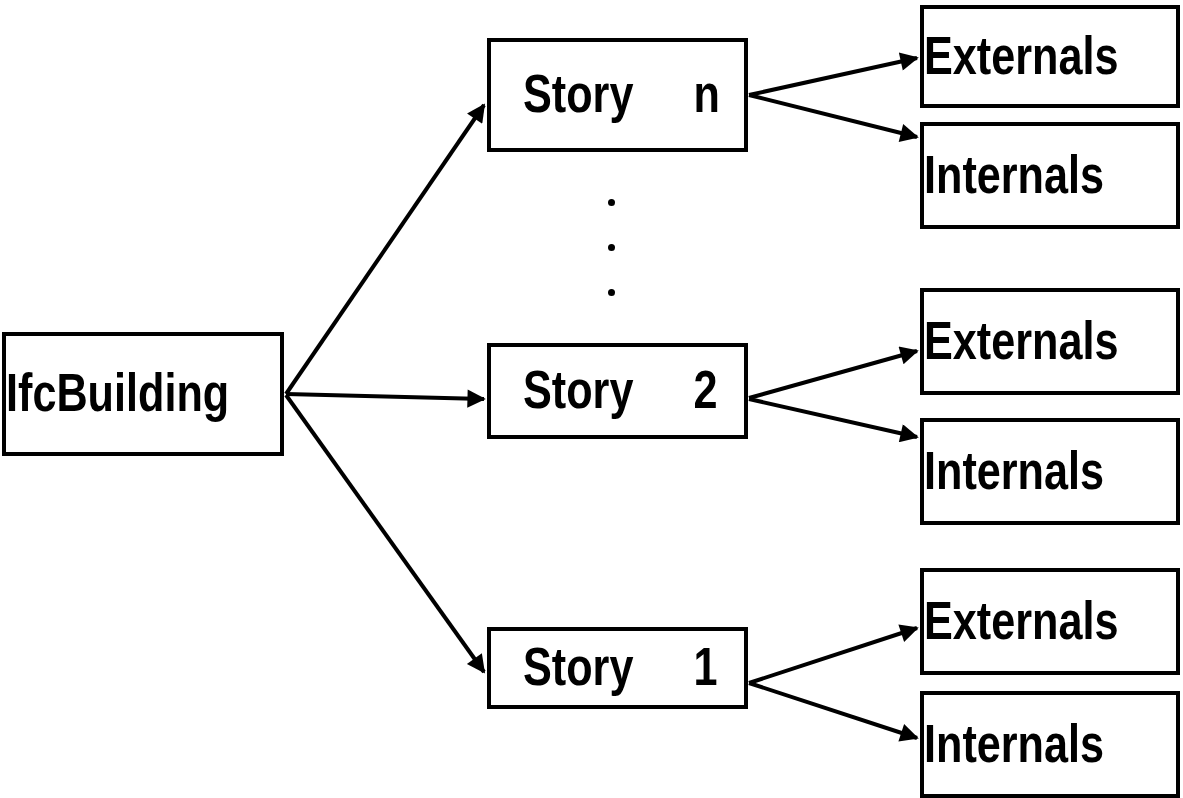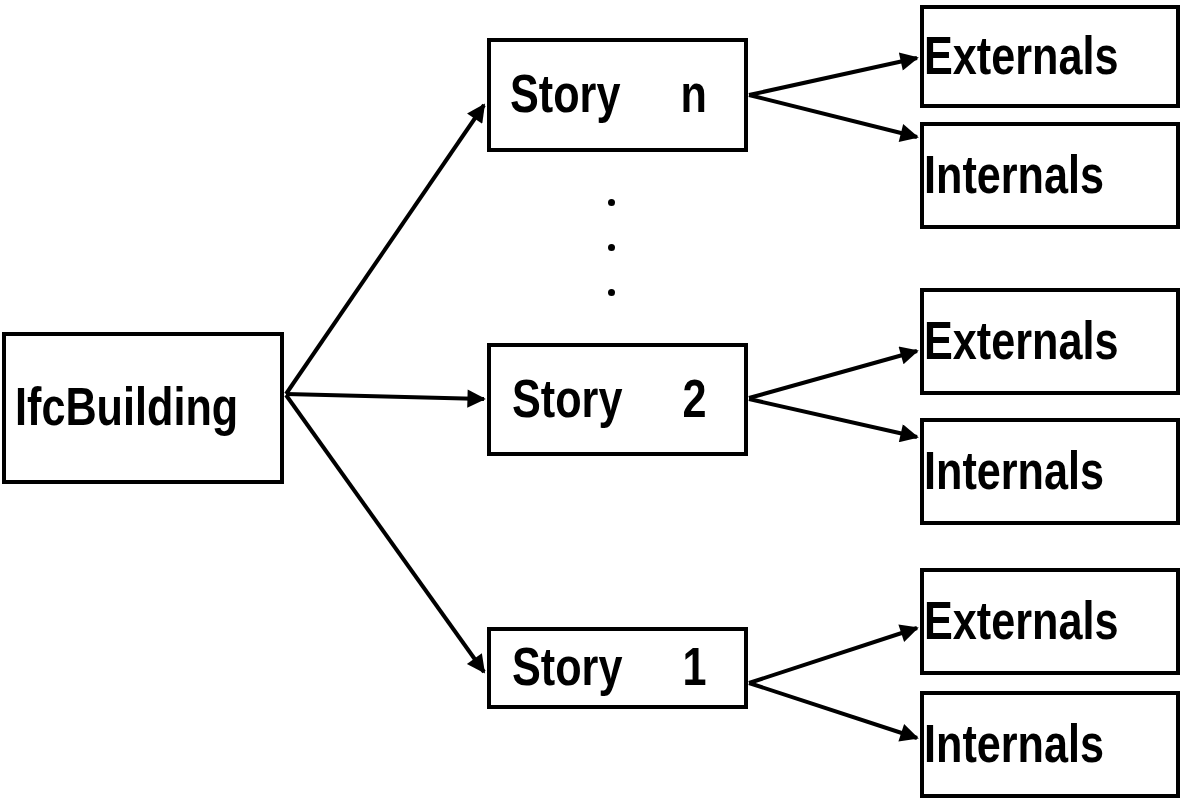--- a/index.html
+++ b/index.html
@@ -39,24 +39,24 @@
   .label {
     font-weight: bold;
     font-size: 54px;
     white-space: nowrap;
     transform: scaleX(0.80);
     transform-origin: 0 50%;
     letter-spacing: 0px;
     line-height: 1;
     padding-bottom: 4px; 
   }
-  .node-root      { left: 2px;   top: 332px; width: 282px; height: 152px; padding-left: 9px; }
-  .node-story     { left: 487px; width: 261px; padding-left: 32px; justify-content: center; }
+  .node-root      { left: 2px;   top: 332px; width: 282px; height: 124px; }
+  .node-story     { left: 487px; width: 261px; padding-left: 32px; }
   .node-story-n   { top: 38px;  height: 114px; }
-  .node-story-2   { top: 343px; height: 113px; }
+  .node-story-2   { top: 343px; height: 96px; }
   .node-story-1   { top: 627px; height: 82px; }
   .node-leaf      { left: 920px; width: 260px; height: 107px; }
   .node-ext-n     { top: 5px; height: 103px; }
   .node-int-n     { top: 122px; }
   .node-ext-2     { top: 288px; }
   .node-int-2     { top: 418px; }
   .node-ext-1     { top: 568px; }
   .node-int-1     { top: 691px; }
   .story-spacer {
     display: inline-block;

